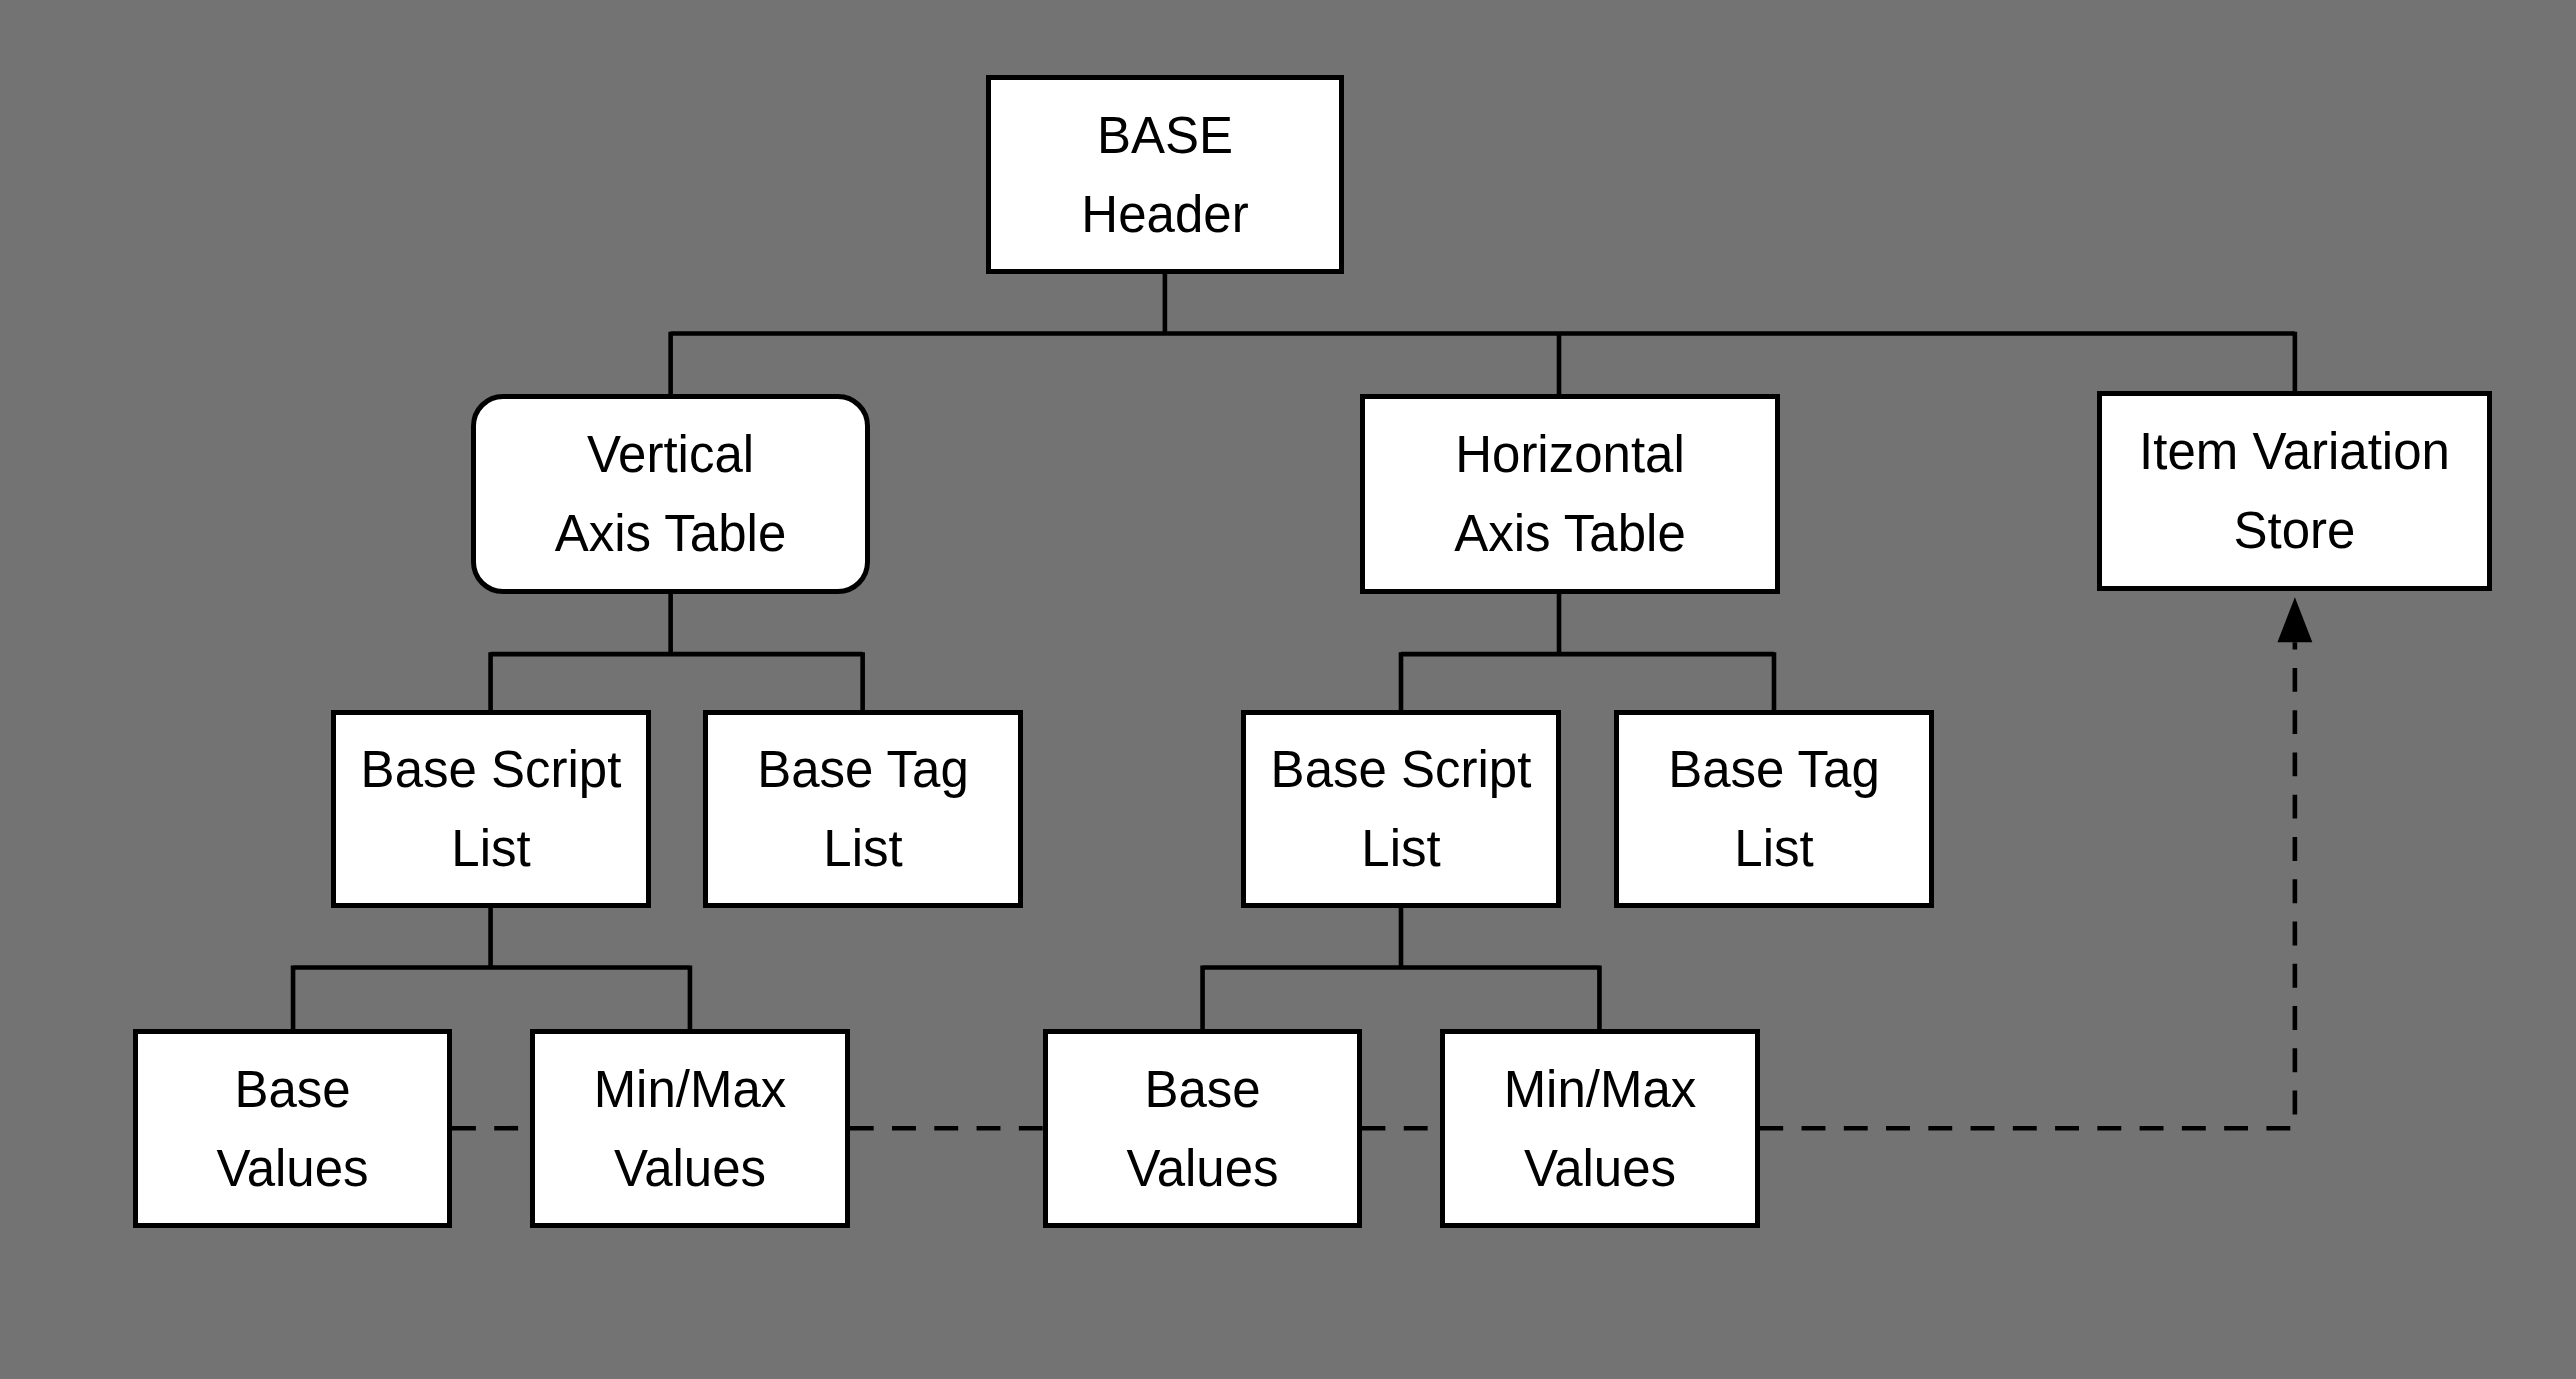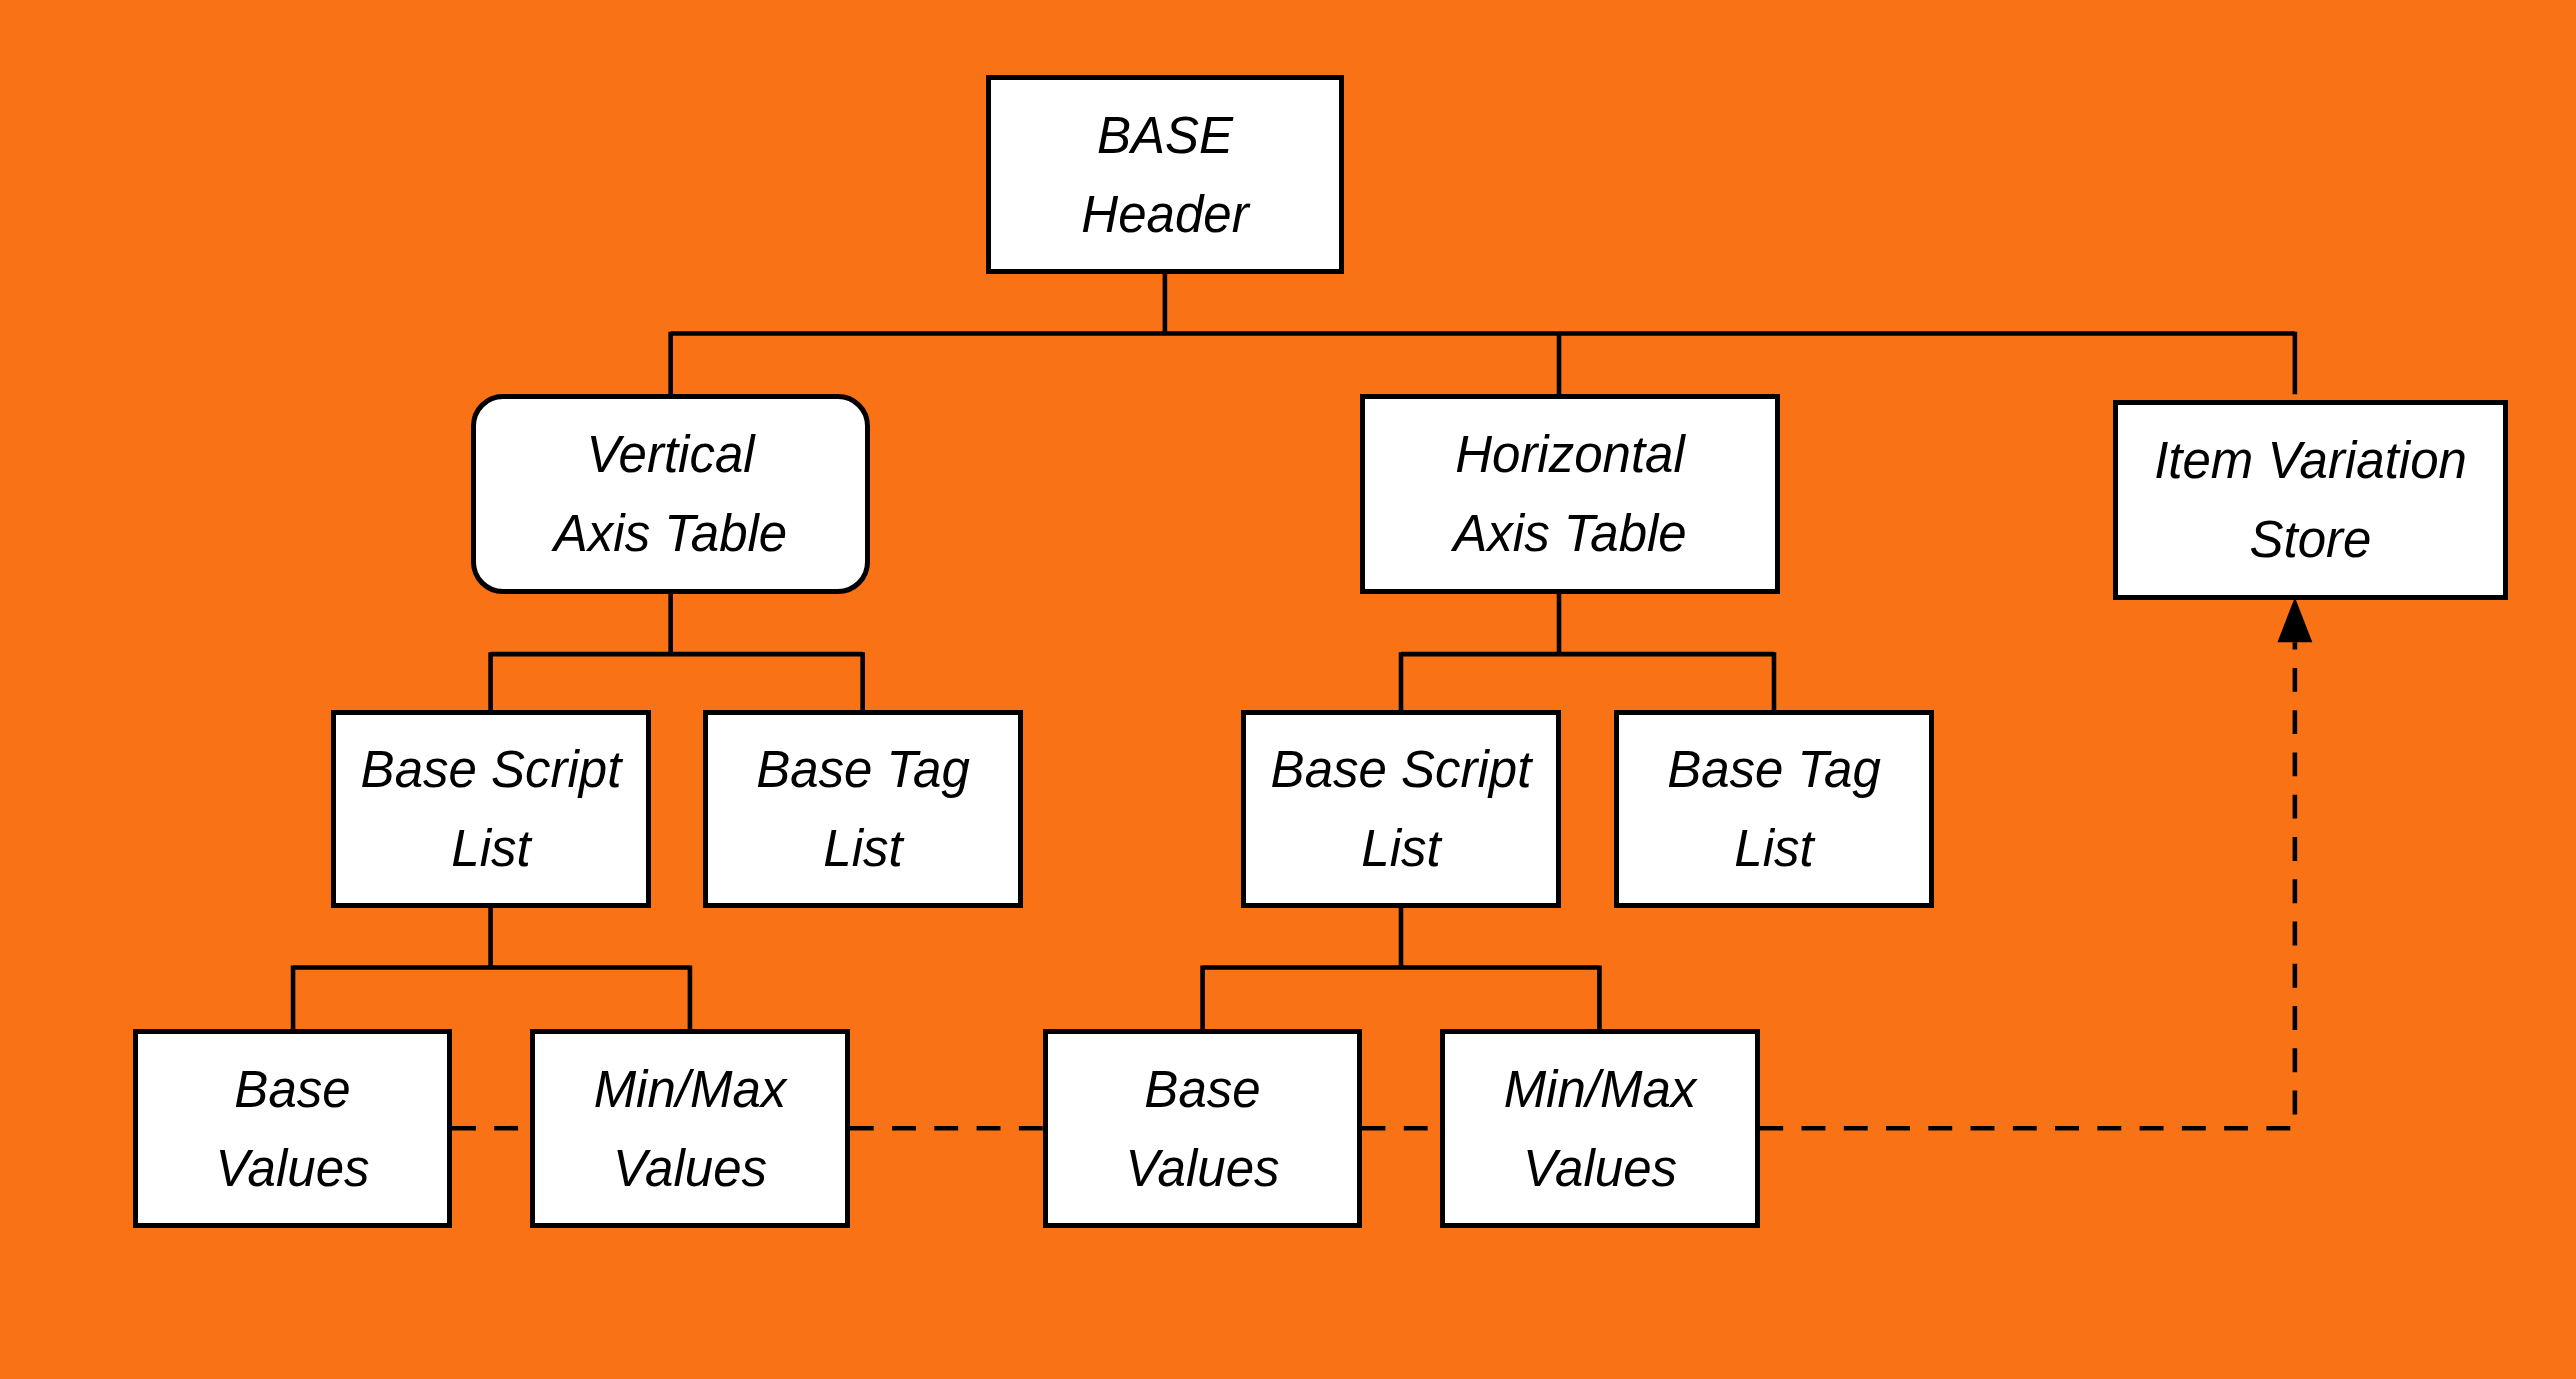--- a/index.html
+++ b/index.html
@@ -45,42 +45,42 @@
     text-align: center;
     white-space: pre-line;
     font-size: 51px;
     line-height: 79px;
     font-weight: 400;
   }
 </style>
 </head>
 <body>
 
-<div class="canvas" style="background: #f97316; font-style: italic;">
+<div class="canvas" style="background: #737373;">
 
   <svg class="wires" viewBox="0 0 2804 1502" xmlns="http://www.w3.org/2000/svg">
     <path d="M1268 296 V363 M730 363 H2498 M730 361 V429 M1697 361 V429 M2498 361 V429" style="stroke: rgb(0, 0, 0);"></path>
     <path d="M730 644 V714 M534 712 H939 M534 710 V773 M939 710 V773" style="stroke: rgb(0, 0, 0);"></path>
     <path d="M1697 644 V714 M1525 712 H1931 M1525 710 V773 M1931 710 V773" style="stroke: rgb(0, 0, 0);"></path>
     <path d="M534 986 V1055 M319 1053 H751 M319 1051 V1120 M751 1051 V1120" style="stroke: rgb(0, 0, 0);"></path>
     <path d="M1525 986 V1055 M1309 1053 H1741 M1309 1051 V1120 M1741 1051 V1120" style="stroke: rgb(0, 0, 0);"></path>
     <path class="dashed" d="M492 1228 H577" style="stroke: rgb(0, 0, 0);"></path>
     <path class="dashed" d="M925 1228 H1135" style="stroke: rgb(0, 0, 0);"></path>
     <path class="dashed" d="M1482 1228 H1567" style="stroke: rgb(0, 0, 0);"></path>
     <path class="dashed" d="M1915 1228 H2498 V699" style="stroke: rgb(0, 0, 0);"></path>
     <polygon points="2498,650 2517,699 2479,699" style="fill: rgb(0, 0, 0);"></polygon>
   </svg>
 
   <div class="node" style="left: 986px; top: 75px; width: 358px; height: 199px; background: rgb(255, 255, 255); border-color: rgb(0, 0, 0); color: rgb(0, 0, 0);">BASE
 Header</div>
   <div class="node" style="left: 471px; top: 394px; width: 399px; height: 200px; background: rgb(255, 255, 255); border-color: rgb(0, 0, 0); color: rgb(0, 0, 0); border-radius: 32px;">Vertical
 Axis Table</div>
   <div class="node" style="left: 1360px; top: 394px; width: 420px; height: 200px; background: rgb(255, 255, 255); border-color: rgb(0, 0, 0); color: rgb(0, 0, 0);">Horizontal
 Axis Table</div>
-  <div class="node" style="left: 2097px; top: 400px; width: 395px; height: 200px; background: rgb(255, 255, 255); border-color: rgb(0, 0, 0); color: rgb(0, 0, 0); margin-left: 16px;">Item Variation
+  <div class="node" style="left: 2097px; top: 391px; width: 395px; height: 200px; background: rgb(255, 255, 255); border-color: rgb(0, 0, 0); color: rgb(0, 0, 0);">Item Variation
 Store</div>
   <div class="node" style="left: 331px; top: 710px; width: 320px; height: 198px; background: rgb(255, 255, 255); border-color: rgb(0, 0, 0); color: rgb(0, 0, 0);">Base Script
 List</div>
   <div class="node" style="left: 703px; top: 710px; width: 320px; height: 198px; background: rgb(255, 255, 255); border-color: rgb(0, 0, 0); color: rgb(0, 0, 0);">Base Tag
 List</div>
   <div class="node" style="left: 1241px; top: 710px; width: 320px; height: 198px; background: rgb(255, 255, 255); border-color: rgb(0, 0, 0); color: rgb(0, 0, 0);">Base Script
 List</div>
   <div class="node" style="left: 1614px; top: 710px; width: 320px; height: 198px; background: rgb(255, 255, 255); border-color: rgb(0, 0, 0); color: rgb(0, 0, 0);">Base Tag
 List</div>
   <div class="node" style="left: 133px; top: 1029px; width: 319px; height: 199px; background: rgb(255, 255, 255); border-color: rgb(0, 0, 0); color: rgb(0, 0, 0);">Base

